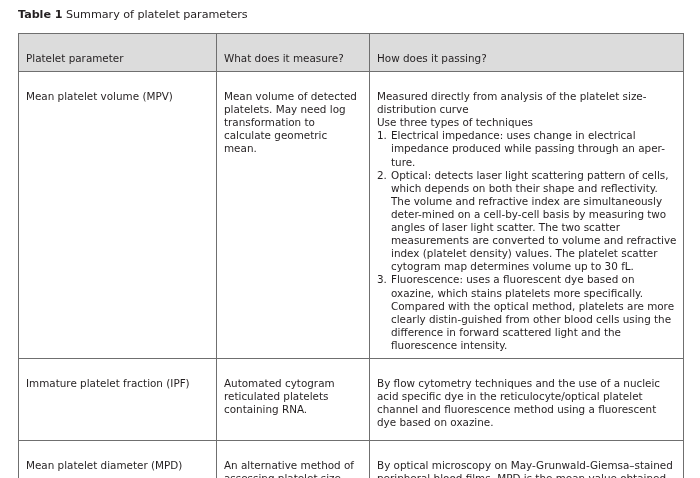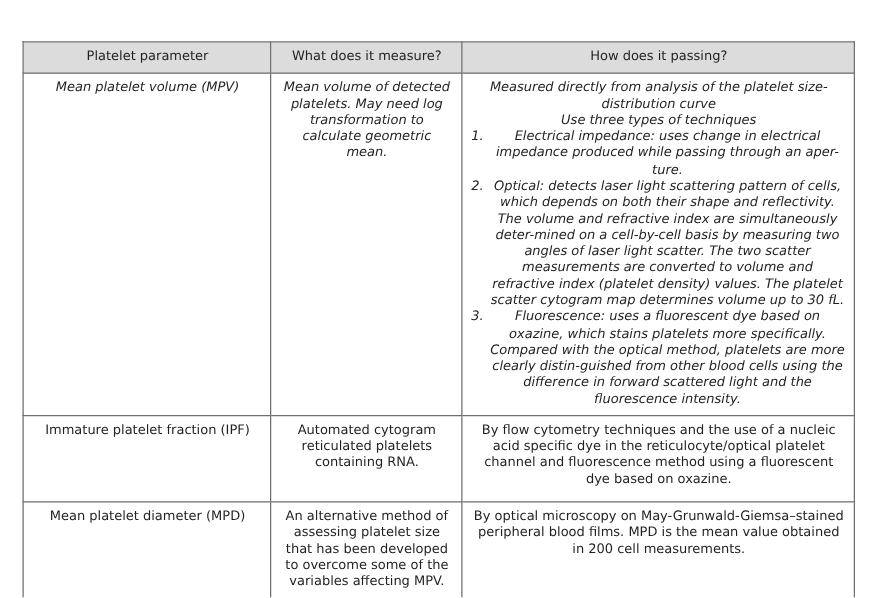--- a/index.html
+++ b/index.html
@@ -43,24 +43,24 @@
     width: 665px;
     border-collapse: collapse;
     table-layout: fixed;
     border: 1px solid #6f6f6f;
     background: #ffffff;
   }
   table.ptable td,
   table.ptable th {
     border: 1px solid #6f6f6f;
     vertical-align: top;
-    padding: 5px 6px 6px 7px;
+    padding: 18px 6px 6px 7px;
     font-size: 10.4px;
     line-height: 13.1px;
-    text-align: center;
+    text-align: left;
     font-weight: normal;
   }
   thead th {
     background: #dcdcdc;
     font-size: 10.8px;
     padding-top: 5px;
     padding-bottom: 5px;
     line-height: 14px;
     color: #231f20;
   }
@@ -80,30 +80,34 @@
   .numlist li {
     position: relative;
     padding-left: 14px;
     margin: 0;
   }
   .numlist li .num {
     position: absolute;
     left: 0;
     top: 0;
   }
-  .row-mpv td { height: 254px; font-style: italic; }
+  .row-mpv td { height: 254px; }
   .row-ipf td { height: 57px; }
   .row-mpd td { height: 73px; }
   .justify { text-align: justify; margin-top: 16px; }
 </style>
 </head>
 <body>
 
 <div id="page">
 
+  <div class="caption">
+    <span class="cap-label">Table 1</span>
+    <span class="cap-text">Summary of platelet parameters</span>
+  </div>
 
   <table class="ptable">
     <colgroup>
       <col class="c1">
       <col class="c2">
       <col class="c3">
     </colgroup>
     <thead>
       <tr>
         <th>Platelet parameter</th>

